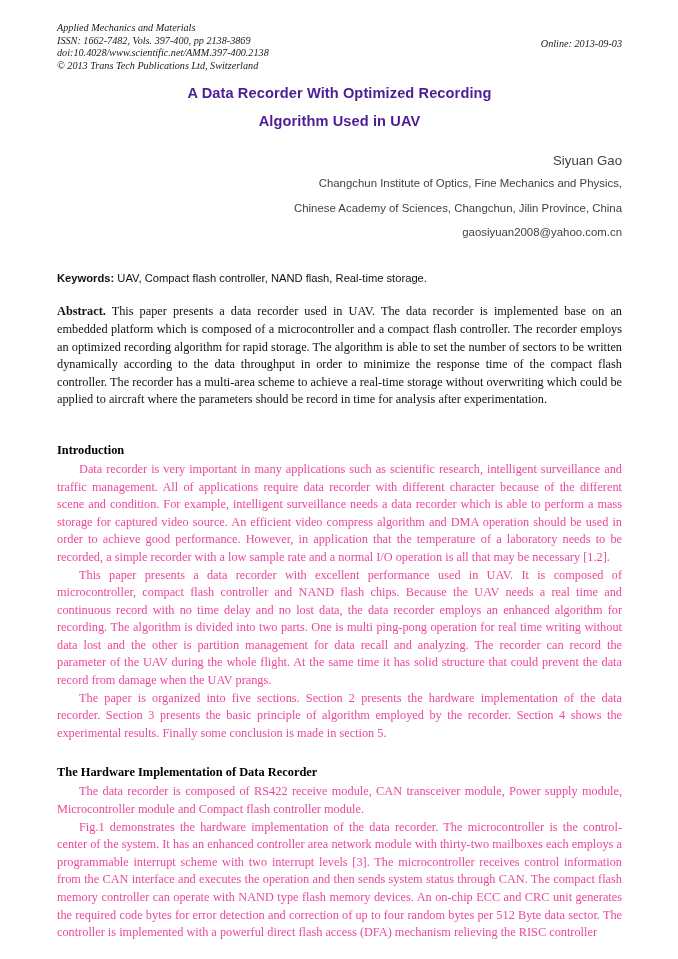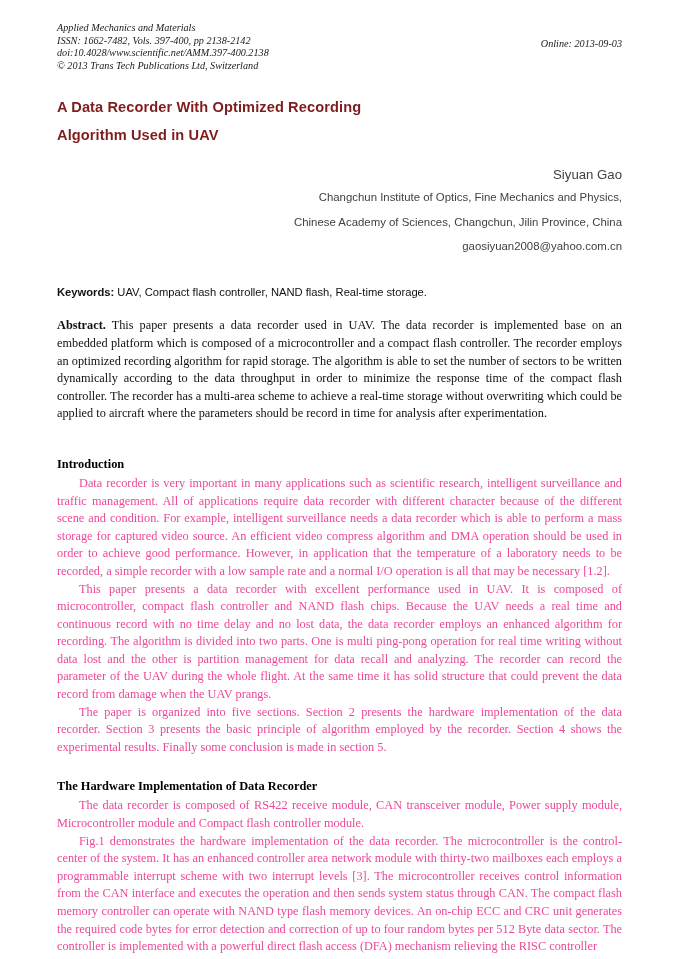--- a/index.html
+++ b/index.html
@@ -40,26 +40,27 @@
     top: 16px;
     right: 0;
     font-style: italic;
     font-size: 10.2px;
     line-height: 12.6px;
     white-space: nowrap;
   }
 
   
   .title-block {
-    margin-top: 21px;
+    margin-top: 7px;
+    text-align: center;
     font-family: "Liberation Sans", "DejaVu Sans", sans-serif;
     font-weight: bold;
     font-size: 14.6px;
     line-height: 28px;
-    color: #7f1d1d;
+    color: #4c1d95;
     letter-spacing: 0.1px;
   }
 
   
   .author-block {
     margin-top: 16px;
     text-align: right;
     font-family: "Liberation Sans", "DejaVu Sans", sans-serif;
     color: #404040;
   }
@@ -125,21 +126,21 @@
     margin-top: 22px;
   }
 </style>
 </head>
 <body>
 
 <div class="page">
 
   <div class="journal-header">
     <div class="line">Applied Mechanics and Materials</div>
-    <div class="line">ISSN: 1662-7482, Vols. 397-400, pp 2138-2142</div>
+    <div class="line">ISSN: 1662-7482, Vols. 397-400, pp 2138-3869</div>
     <div class="line">doi:10.4028/www.scientific.net/AMM.397-400.2138</div>
     <div class="line">© 2013 Trans Tech Publications Ltd, Switzerland</div>
     <div class="online-date">Online: 2013-09-03</div>
   </div>
 
   <div class="title-block">
     <div>A Data Recorder With Optimized Recording</div>
     <div>Algorithm Used in UAV</div>
   </div>
 

